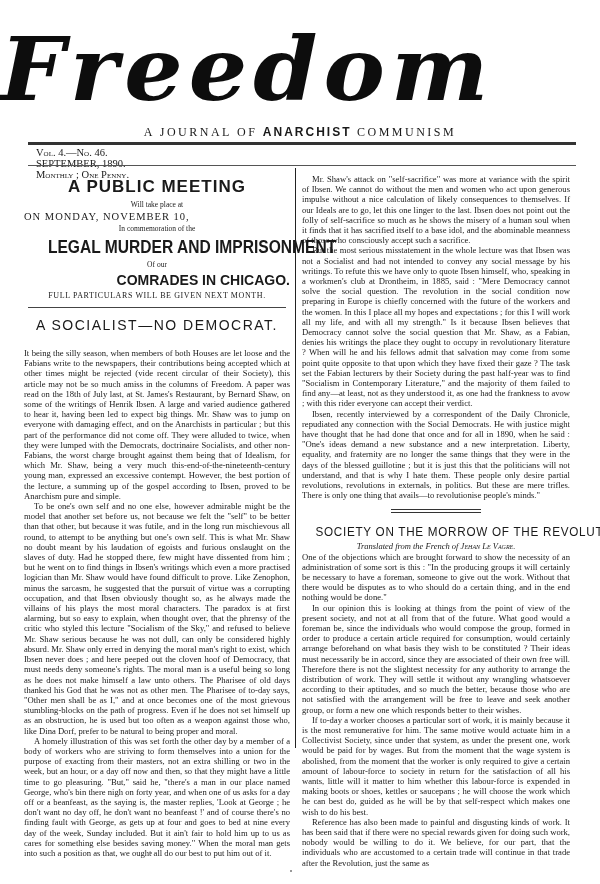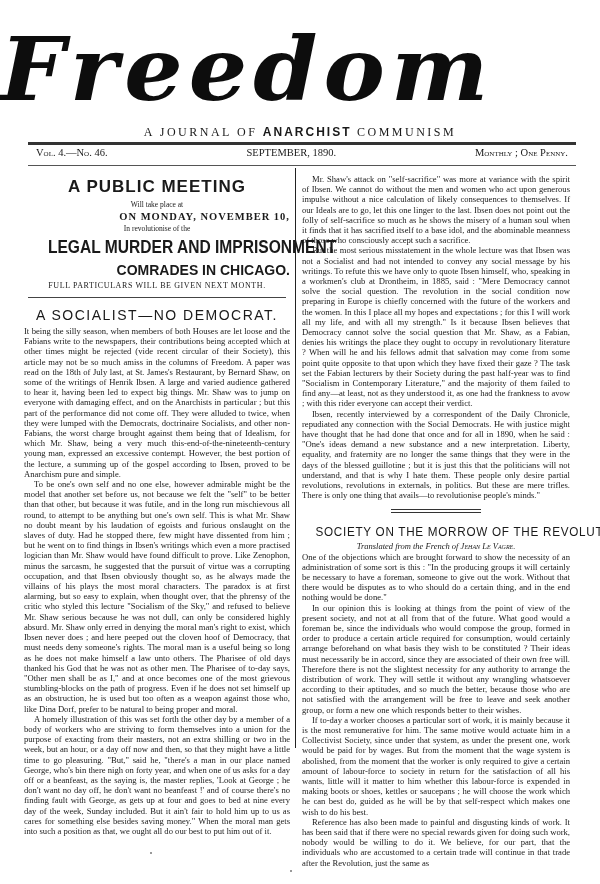--- a/index.html
+++ b/index.html
@@ -17,39 +17,39 @@
     display: inline-block; transform: scaleY(0.95);
   }
   .subtitle {
     position: absolute; left: 0; top: 125px; width: 600px; text-align: center;
     font-family: "Liberation Serif", serif; font-size: 12px; letter-spacing: 2.5px;
   }
   .subtitle b { font-family: "Liberation Sans", sans-serif; font-weight: bold; letter-spacing: 2px; }
   .rule-thick { position: absolute; left: 28px; width: 548px; top: 142px; height: 3px; background: #333; }
   .dateline {
     position: absolute; left: 36px; width: 532px; top: 147px; height: 14px;
-    display: flex; justify-content: space-between; font-size: 10.5px;
-    font-family: "Liberation Serif", serif; font-variant: small-caps;
+    display: flex; justify-content: flex-start; font-size: 10.5px;
+    font-family: "Liberation Serif", serif; font-variant: small-caps; flex-direction: column;
   }
   .rule-thin { position: absolute; left: 28px; width: 548px; top: 165px; height: 1px; background: #555; }
   .col-divider { position: absolute; left: 295px; top: 168px; width: 1px; height: 580px; background: #222; }
   .col { position: absolute; top: 168px; font-family: "Liberation Serif", serif; font-size: 8.6px; line-height: 10.2px; text-align: justify; }
   .col-left { left: 24px; width: 266px; }
   .col-right { left: 302px; width: 268px; }
   .col p { margin: 0; text-indent: 10px; }
   .col p.noindent { text-indent: 0; }
   .h-meeting { font-family: "Liberation Sans", sans-serif; font-weight: bold; font-size: 17px; line-height: 26px; text-align: center; margin-top: 6px; letter-spacing: 1px; }
   .small-center { font-size: 7.5px; text-align: center; line-height: 10px; }
   .h-place { font-family: "Liberation Sans", sans-serif; font-size: 17px; letter-spacing: 5px; text-align: center; line-height: 22px; font-weight: bold; }
-  .h-date { font-family: "Liberation Serif", serif; font-weight: bold; font-size: 10.5px; text-align: right; line-height: 14px; letter-spacing: 1px; }
+  .h-date { font-family: "Liberation Serif", serif; font-weight: normal; font-size: 10.5px; text-align: left; line-height: 14px; letter-spacing: 1px; }
   .h-legal { font-family: "Liberation Sans", sans-serif; font-weight: bold; font-size: 19px; text-align: center; line-height: 26px; transform: scaleX(0.82); transform-origin: center; white-space: nowrap; }
   .h-comrades { font-family: "Liberation Sans", sans-serif; font-weight: bold; font-size: 14px; text-align: right; line-height: 20px; }
   .h-full { font-size: 8px; text-align: center; line-height: 12px; letter-spacing: 0.6px; }
   .sep { height: 1px; background: #444; margin: 5px 4px 8px 4px; }
-  .h-article { font-family: "Liberation Sans", sans-serif; font-size: 14px; text-align: center; line-height: 18px; letter-spacing: 1.5px; margin-bottom: 2px; }
+  .h-article { font-family: "Liberation Sans", sans-serif; font-size: 14px; text-align: center; line-height: 18px; letter-spacing: 1.5px; margin-bottom: 14px; }
   .short-rule { width: 90px; height: 2px; border-top: 1px solid #333; border-bottom: 1px solid #333; margin: 8px auto 10px auto; }
   .h-article2 { font-family: "Liberation Sans", sans-serif; font-size: 13px; text-align: center; line-height: 17px; letter-spacing: 0.8px; transform: scaleX(0.9); white-space: nowrap; }
   .translated { font-style: italic; font-size: 8.5px; text-align: center; line-height: 12px; }
   .chapter { font-size: 7.8px; text-align: center; line-height: 12px; letter-spacing: 1px; margin-bottom: 3px; }
   .sc { font-variant: small-caps; }
   .dot { position: absolute; width: 2px; height: 2px; background: #777; border-radius: 1px; }
 </style>
 </head>
 <body>
 
@@ -72,22 +72,23 @@
 </div>
 
 <div class="rule-thin"></div>
 <div class="col-divider"></div>
 
 <div class="col col-left">
   <div>
     <div class="h-meeting">A PUBLIC MEETING</div>
     <div class="small-center">Will take place at</div>
     <div class="h-date">ON MONDAY, NOVEMBER 10,</div>
-    <div class="small-center">In revolutionise of the</div>
+    <div class="small-center">In commemoration of the</div>
     <div class="h-legal">LEGAL MURDER AND IMPRISONMENT</div>
+    <div class="small-center">Of our</div>
     <div class="h-comrades">COMRADES IN CHICAGO.</div>
     <div class="h-full">FULL PARTICULARS WILL BE GIVEN NEXT MONTH.</div>
   </div>
   <div class="sep"></div>
 
   <div class="h-article">A SOCIALIST—NO DEMOCRAT.</div>
   <p class="noindent">It being the silly season, when members of both Houses are let loose and the Fabians write to the newspapers, their contributions being accepted which at other times might be rejected (vide recent circular of their Society), this article may not be so much amiss in the columns of Freedom. A paper was read on the 18th of July last, at St. James's Restaurant, by Bernard Shaw, on some of the writings of Henrik Ibsen. A large and varied audience gathered to hear it, having been led to expect big things. Mr. Shaw was to jump on everyone with damaging effect, and on the Anarchists in particular ; but this part of the performance did not come off. They were alluded to twice, when they were lumped with the Democrats, doctrinaire Socialists, and other non-Fabians, the worst charge brought against them being that of Idealism, for which Mr. Shaw, being a very much this-end-of-the-nineteenth-century young man, expressed an excessive contempt. However, the best portion of the lecture, a summing up of the gospel according to Ibsen, proved to be Anarchism pure and simple.</p>
   <p>To be one's own self and no one else, however admirable might be the model that another set before us, not because we felt the "self" to be better than that other, but because it was futile, and in the long run mischievous all round, to attempt to be anything but one's own self. This is what Mr. Shaw no doubt meant by his laudation of egoists and furious onslaught on the slaves of duty. Had he stopped there, few might have dissented from him ; but he went on to find things in Ibsen's writings which even a more practised logician than Mr. Shaw would have found difficult to prove. Like Zenophon, minus the sarcasm, he suggested that the pursuit of virtue was a corrupting occupation, and that Ibsen obviously thought so, as he always made the villains of his plays the most moral characters. The paradox is at first alarming, but so easy to explain, when thought over, that the phrensy of the critic who styled this lecture "Socialism of the Sky," and refused to believe Mr. Shaw serious because he was not dull, can only be considered highly absurd. Mr. Shaw only erred in denying the moral man's right to exist, which Ibsen never does ; and here peeped out the cloven hoof of Democracy, that must needs deny someone's rights. The moral man is a useful being so long as he does not make himself a law unto others. The Pharisee of old days thanked his God that he was not as other men. The Pharisee of to-day says, "Other men shall be as I," and at once becomes one of the most grievous stumbling-blocks on the path of progress. Even if he does not set himself up as an obstruction, he is used but too often as a weapon against those who, like Dina Dorf, prefer to be natural to being proper and moral.</p>
   <p>A homely illustration of this was set forth the other day by a member of a body of workers who are striving to form themselves into a union for the purpose of exacting from their masters, not an extra shilling or two in the week, but an hour, or a day off now and then, so that they might have a little time to go pleasuring. "But," said he, "there's a man in our place named George, who's bin there nigh on forty year, and when one of us asks for a day off or a beanfeast, as the saying is, the master replies, 'Look at George ; he don't want no day off, he don't want no beanfeast !' and of course there's no finding fault with George, as gets up at four and goes to bed at nine every day of the week, Sunday included. But it ain't fair to hold him up to us as cares for something else besides saving money." When the moral man gets into such a position as that, we ought all do our best to put him out of it.</p>
 </div>

